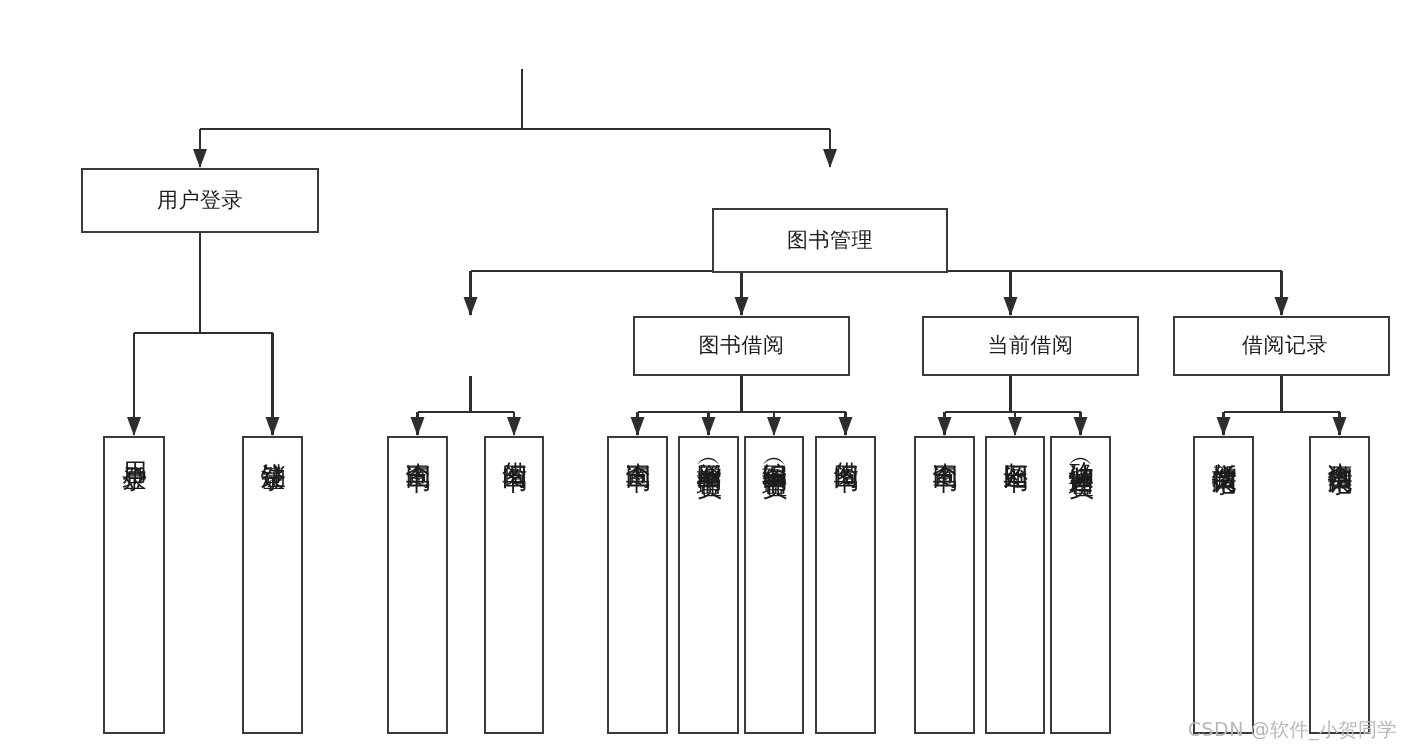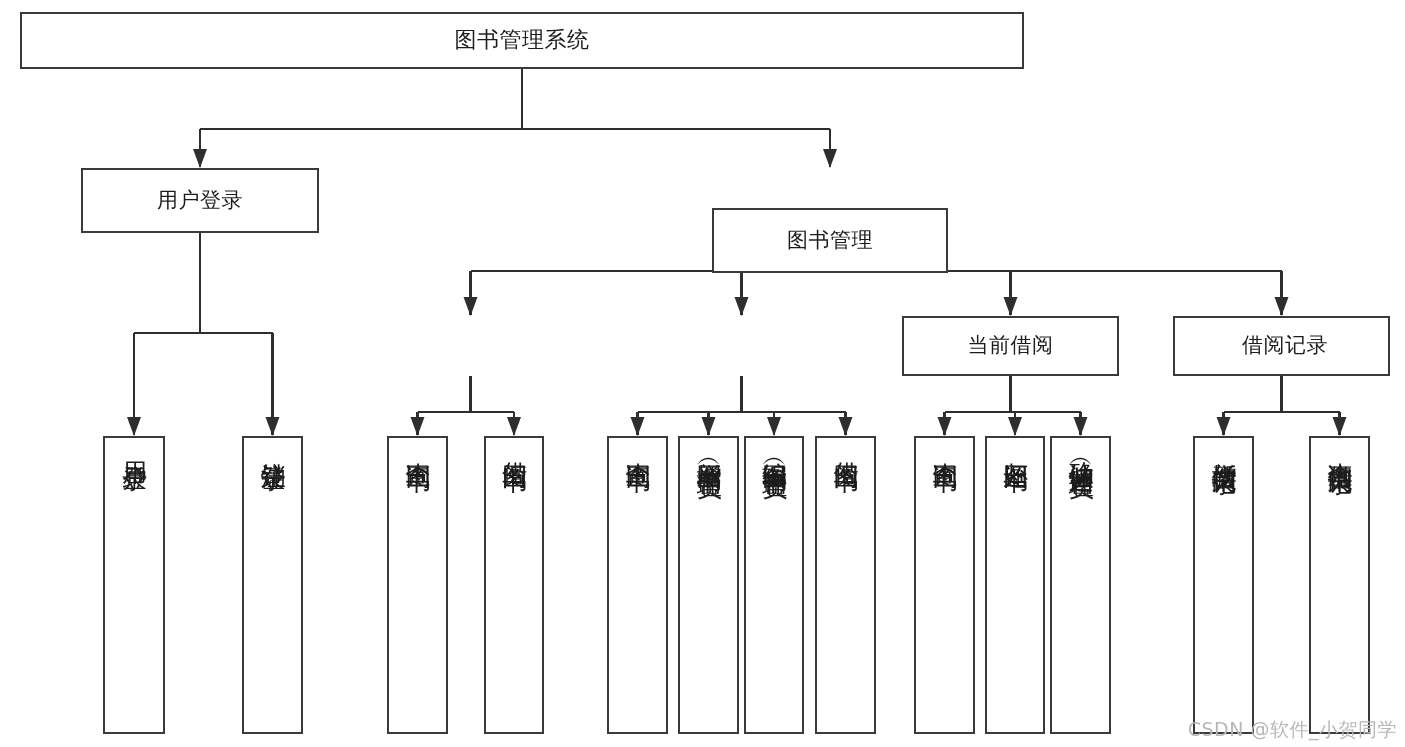--- a/index.html
+++ b/index.html
@@ -126,32 +126,32 @@
       <line x1="1080.5" y1="412" x2="1080.5" y2="435" stroke="#2e2e2e" stroke-width="2.2" shape-rendering="crispEdges"></line>
       <polygon points="1073.5,417 1087.5,417 1080.5,436" fill="#2e2e2e"></polygon>
       <line x1="1281.5" y1="376" x2="1281.5" y2="412" stroke="#2e2e2e" stroke-width="2.2" shape-rendering="crispEdges"></line>
       <line x1="1223.5" y1="412" x2="1339.5" y2="412" stroke="#2e2e2e" stroke-width="2.2" shape-rendering="crispEdges"></line>
       <line x1="1223.5" y1="412" x2="1223.5" y2="435" stroke="#2e2e2e" stroke-width="2.2" shape-rendering="crispEdges"></line>
       <polygon points="1216.5,417 1230.5,417 1223.5,436" fill="#2e2e2e"></polygon>
       <line x1="1339.5" y1="412" x2="1339.5" y2="435" stroke="#2e2e2e" stroke-width="2.2" shape-rendering="crispEdges"></line>
       <polygon points="1332.5,417 1346.5,417 1339.5,436" fill="#2e2e2e"></polygon>
     </svg>
 
-  <div class="node h root" style="left: 20px; top: 12px; width: 1004px; height: 57px;">
-    <span class="lbl">图书管理系统</span>
-  </div>
 
   <div class="node h" style="left: 81px; top: 168px; width: 238px; height: 65px;">
     <span class="lbl">用户登录</span>
   </div>
   <div class="node h" style="left: 712px; top: 168px; width: 236px; height: 65px; margin-top: 40px;">
     <span class="lbl">图书管理</span>
   </div>
 
-  <div class="node h" style="left: 902px; top: 316px; width: 217px; height: 60px;">
+  <div class="node h" style="left: 633px; top: 316px; width: 217px; height: 60px;">
+    <span class="lbl">图书借阅</span>
+  </div>
+  <div class="node h" style="left: 922px; top: 316px; width: 217px; height: 60px;">
     <span class="lbl">当前借阅</span>
   </div>
   <div class="node h" style="left: 1173px; top: 316px; width: 217px; height: 60px; padding-left: 7px;">
     <span class="lbl">借阅记录</span>
   </div>
 
   <div class="node v" style="left: 103px; top: 436px; width: 62px; height: 298px;">
     <span class="lbl">用户登录</span>
   </div>
   <div class="node v" style="left: 242px; top: 436px; width: 61px; height: 298px;">

